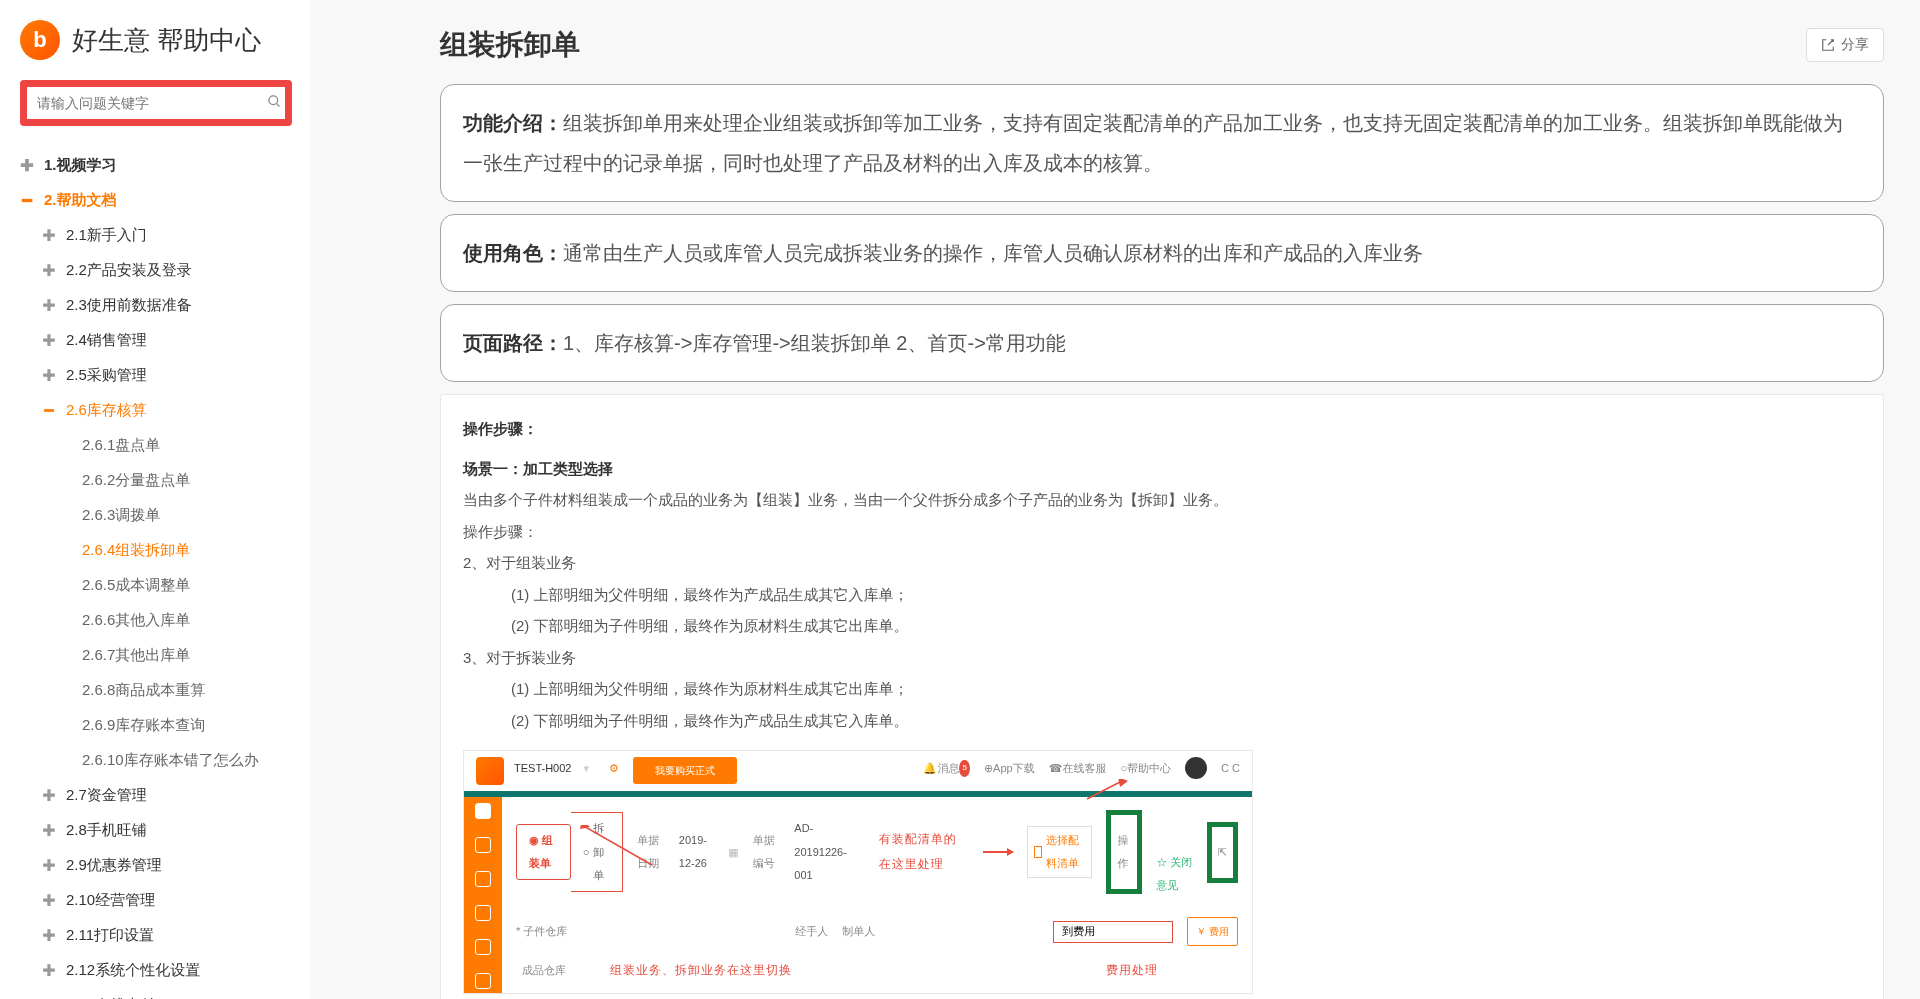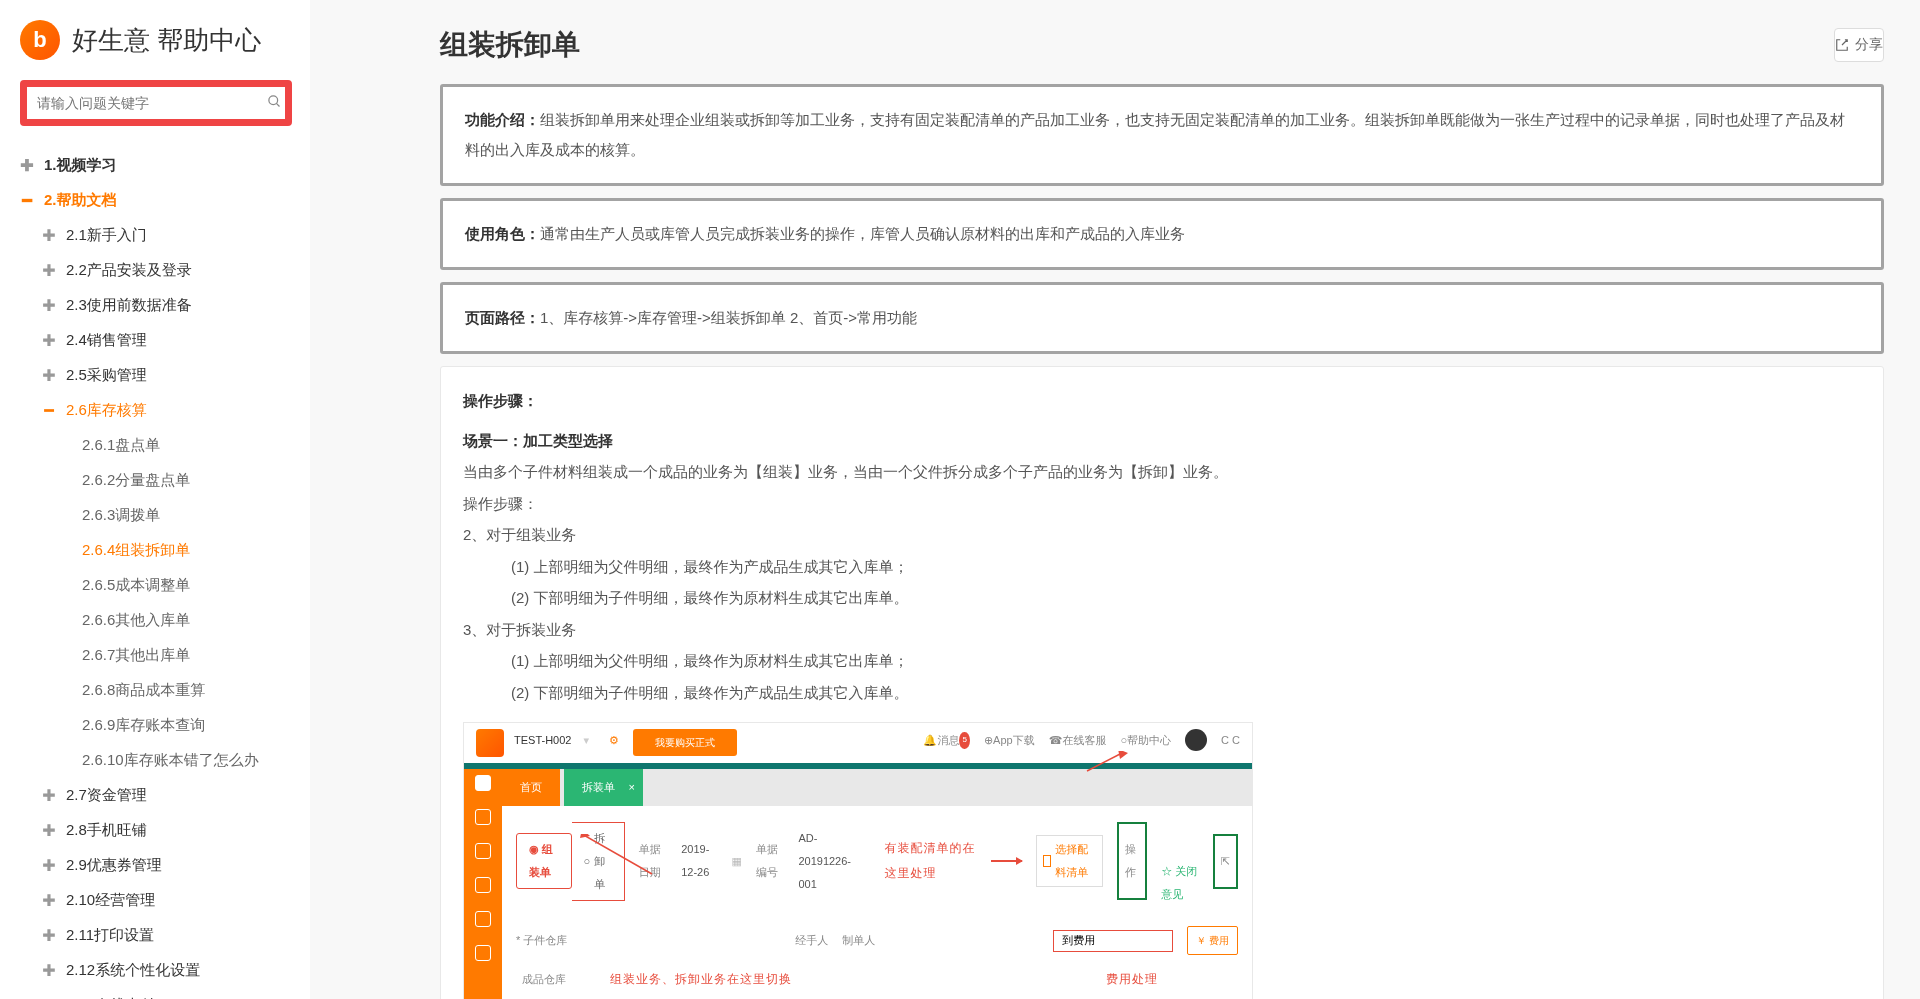--- a/index.html
+++ b/index.html
@@ -15,23 +15,23 @@
 .nav-item { display: flex; align-items: center; padding: 8px 0; cursor: pointer; color: #333; font-size: 15px; }
 .nav-item.level0 { font-weight: 600; }
 .nav-item.level1 { padding-left: 22px; }
 .nav-item.level2 { padding-left: 62px; color: #666; }
 .nav-item.active { color: #ff7a00; }
 .nav-iconp, .nav-iconm { font-size: 16px; color: #999; margin-right: 10px; display: inline-flex; width: 14px; justify-content: center; }
 .nav-iconm { color: #ff7a00; }
 .main { flex: 1; padding: 26px 36px 0 130px; background: #f8f8f8; overflow: hidden; }
 .header { display: flex; justify-content: space-between; align-items: center; margin-bottom: 20px; }
 .page-title { font-size: 28px; color: #333; font-weight: 600; }
-.share-btn { border: 1px solid #ddd; background: #fff; padding: 7px 0; border-radius: 4px; cursor: pointer; color: #666; display: inline-flex; align-items: center; font-size: 14px; }
+.share-btn { border: 1px solid #ddd; background: #fff; padding: 7px 14px; border-radius: 4px; cursor: pointer; color: #666; display: inline-flex; align-items: center; font-size: 14px; }
 .share-btn svg { margin-right: 6px; }
-.panel { background: #fff; border: 3px solid #a3a3a3; border-radius: 3px; padding: 18px 22px; margin-bottom: 12px; color: #555; line-height: 2; font-size: 15px; }
+.panel { background: #fff; border: 1px solid #a3a3a3; border-radius: 14px; padding: 18px 22px; margin-bottom: 12px; color: #555; line-height: 2; font-size: 20px; }
 .panel .bold { font-weight: 600; color: #333; }
 .steps { background: #fff; border: 1px solid #e8e8e8; border-radius: 3px; padding: 18px 22px; color: #555; line-height: 2.1; font-size: 15px; }
 .steps .title { font-weight: 600; color: #333; }
 .steps .scene { font-weight: 600; color: #333; margin-top: 8px; }
 .steps .indent1 { padding-left: 48px; }
 .img-area { margin-top: 14px; border: 1px solid #e8e8e8; background: #fff; font-size: 11px; color: #666; }
 .img-top { display: flex; align-items: flex-start; padding: 6px 12px; border-bottom: 6px solid #0f766e; }
 .img-top .brand { width: 28px; height: 28px; border-radius: 4px; background: linear-gradient(135deg, #ff7a00, #ff5500); margin-right: 10px; }
 .img-top .name { margin-right: 12px; color: #333; }
 .img-top .spacer { flex: 1; }
@@ -50,21 +50,21 @@
 .form-row { display: flex; align-items: center; padding: 10px 14px; gap: 14px; font-size: 11px; }
 .form-row .redbtn { border: 1.5px solid #e74c3c; color: #e74c3c; padding: 4px 12px; border-radius: 3px; font-weight: 600; }
 .form-row .radio { display: inline-flex; align-items: center; gap: 4px; }
 .form-row .lbl { color: #888; }
 .form-row .txt { color: #555; }
 .form-row .spacer { flex: 1; }
 .form-row .redtxt { color: #e74c3c; font-size: 12px; letter-spacing: 1px; }
 .form-row .arrow-r { width: 48px; height: 1.5px; background: #e74c3c; position: relative; }
 .form-row .arrow-r::after { content: ""; position: absolute; right: -1px; top: -3px; border-left: 7px solid #e74c3c; border-top: 4px solid transparent; border-bottom: 4px solid transparent; }
 .form-row .mini-icon { display: inline-block; width: 12px; height: 12px; border: 1px solid #ff7a00; margin-right: 4px; }
-.form-row .gray-btn { border: 2px solid #15803d; padding: 14px 6px; color: #888; }
+.form-row .gray-btn { border: 5px solid #15803d; padding: 14px 6px; color: #888; }
 .form-row .green-link { color: #2bb673; margin-top: 44px; }
 .form-row input.box { border: 1.5px solid #e74c3c; padding: 4px 8px; width: 120px; font-size: 11px; }
 .form-row .small-btn { border: 1px solid #ff7a00; color: #ff7a00; padding: 3px 8px; border-radius: 2px; font-size: 10px; }
 .redline-wrap { position: relative; }
 .red-annot { color: #e74c3c; font-size: 12px; letter-spacing: 1px; }
 .rel { position: relative; }
 svg.diag-arrow { position: absolute; pointer-events: none; }
 </style>
 </head>
 <body>
@@ -228,24 +228,20 @@
         <div class="img-body">
           <div class="img-side">
             <div class="sicon home"></div>
             <div class="sicon"></div>
             <div class="sicon"></div>
             <div class="sicon"></div>
             <div class="sicon"></div>
             <div class="sicon"></div>
           </div>
           <div class="img-content rel">
-            <div class="tabs-row">
-              <div class="tab active">首页</div>
-              <div class="tab green">拆装单</div>
-            </div>
 
             <div class="form-row redline-wrap">
               <span class="redbtn">◉ <span>组装单</span></span>
               <span class="radio" style="border:1.5px solid #e74c3c;padding:4px 12px;margin-left:-14px;border-left:none">○ <span>拆卸单</span></span>
               <span class="lbl">单据日期</span>
               <span class="txt">2019-12-26</span>
                 <span style="color:#bbb">▦</span>
               <span class="lbl">单据编号</span>
               <span class="txt">AD-20191226-001</span>
               <span class="spacer"></span>

